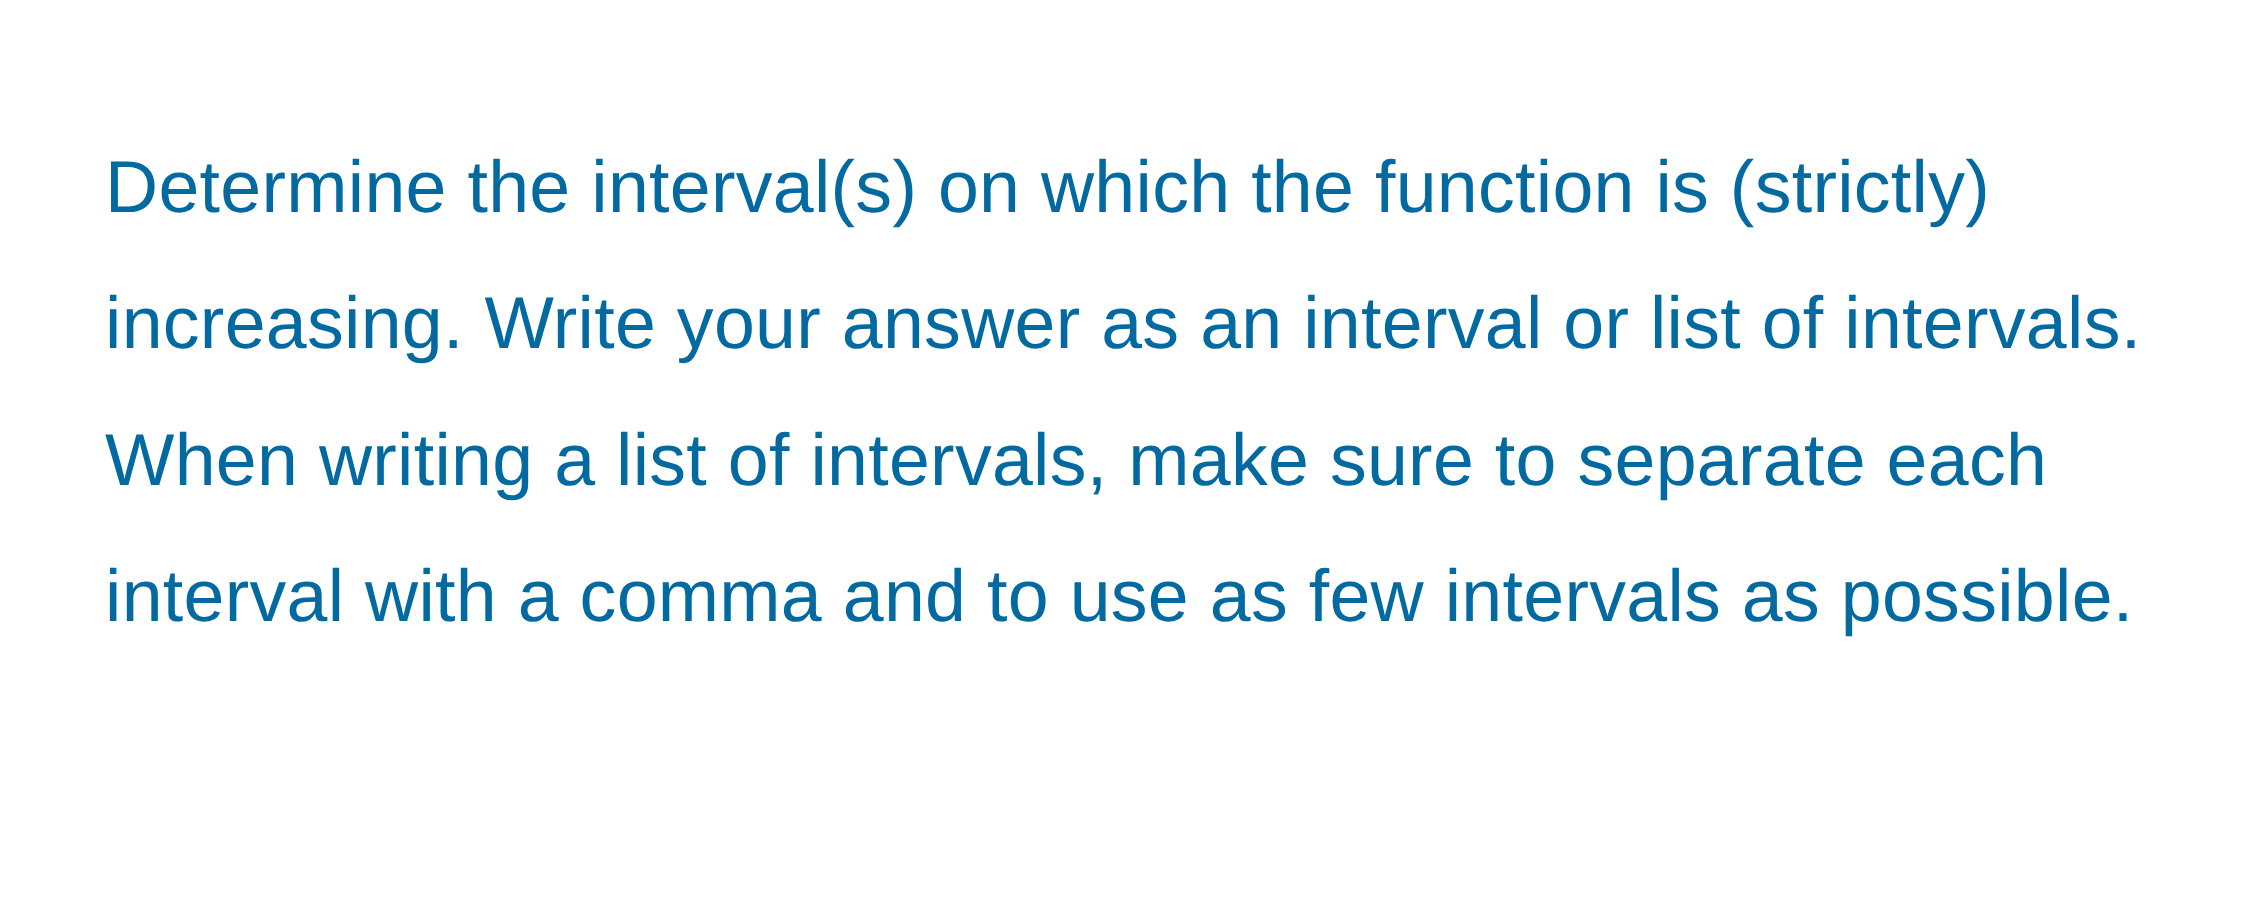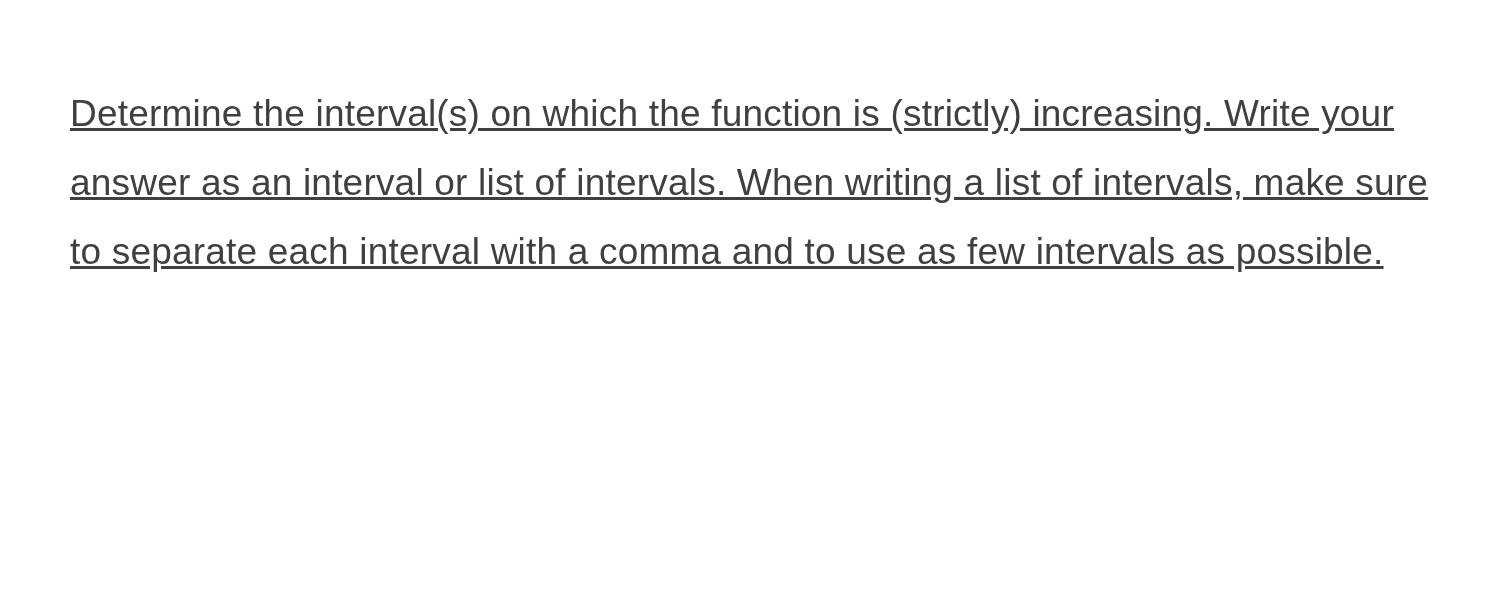--- a/index.html
+++ b/index.html
@@ -10,24 +10,23 @@
     body {
       width: 1500px;
       height: 600px;
       background: #ffffff;
       font-family: -apple-system, BlinkMacSystemFont, "Segoe UI", Helvetica, Arial, sans-serif;
       padding: 80px 70px;
       display: flex;
       align-items: flex-start;
     }
     .paragraph {
-      font-size: 37px;
+      font-size: 49px;
       line-height: 1.86;
-      color: #404040;
+      color: #0369a1;
       font-weight: 400;
       letter-spacing: 0.2px;
-      text-decoration: underline;
     }
   </style>
 </head>
 <body>
 
 <p class="paragraph">Determine the interval(s) on which the function is (strictly) increasing. Write your answer as an interval or list of intervals. When writing a list of intervals, make sure to separate each interval with a comma and to use as few intervals as possible.</p>
 
 </body></html>

